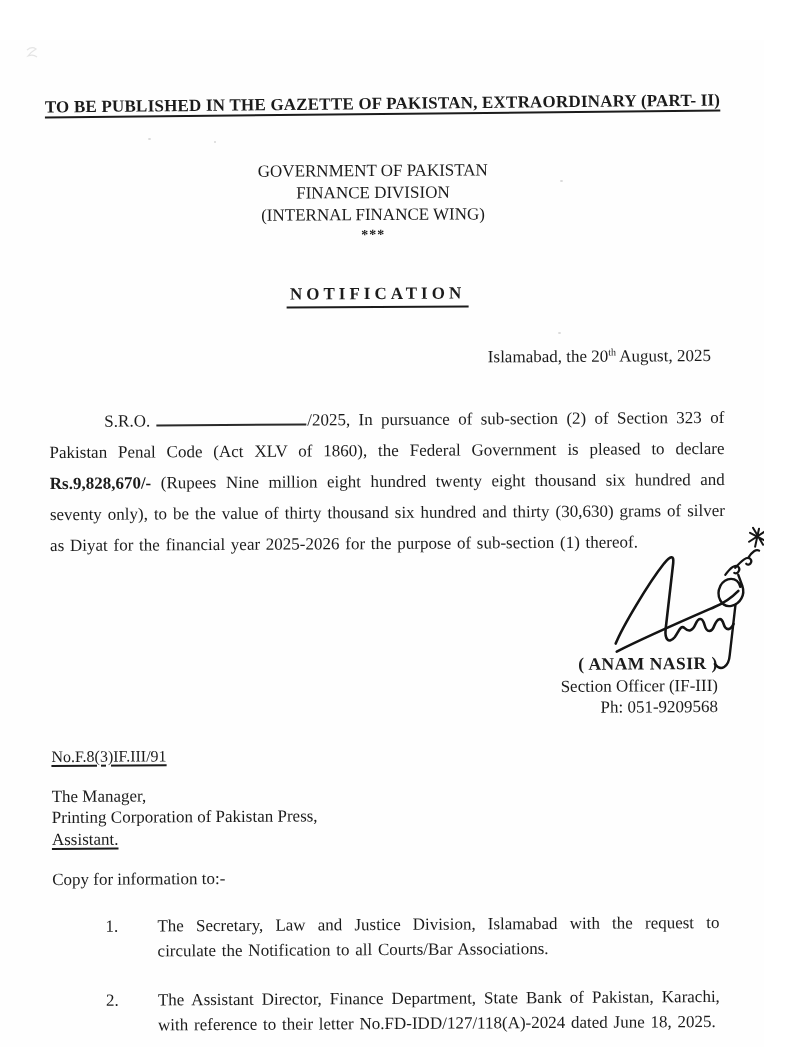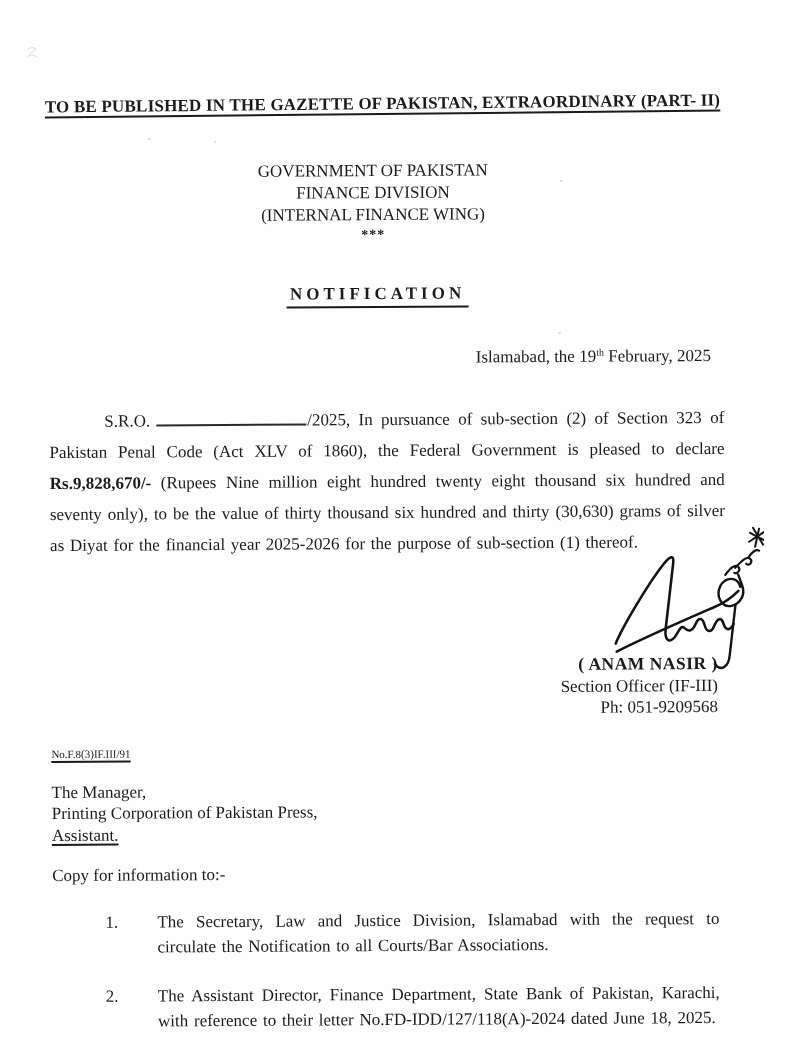--- a/index.html
+++ b/index.html
@@ -118,21 +118,21 @@
     top: -130px;
     width: 185px;
     height: 158px;
     z-index: 2;
     pointer-events: none;
   }
 
   
   .ref-no {
     margin: 26px 0 0 47px;
-    font-size: 11px;
+    font-size: 16px;
     display: inline-block;
     text-decoration: underline;
     text-decoration-thickness: 1.5px;
     text-underline-offset: 3px;
   }
   .addressee {
     margin: 20px 0 0 47px;
     font-size: 17px;
     line-height: 21.5px;
   }
@@ -200,21 +200,21 @@
       <div>GOVERNMENT OF PAKISTAN</div>
       <div>FINANCE DIVISION</div>
       <div>(INTERNAL FINANCE WING)</div>
       <div class="stars">***</div>
     </div>
 
     <div class="notif-wrap">
       <span class="notif-title">NOTIFICATION</span>
     </div>
 
-    <div class="dateline"><span>Islamabad, the 19</span><sup>th</sup><span> February, 2025</span></div>
+    <div class="dateline"><span>Islamabad, the 20</span><sup>th</sup><span> August, 2025</span></div>
 
     <p class="body-para"><span>S.R.O.</span><span class="sro-blank"></span><span>/2025, In pursuance of sub-section (2) of Section 323 of Pakistan Penal Code (Act XLV of 1860), the Federal Government is pleased to declare </span><span class="amount">Rs.9,828,670/-</span><span> (Rupees Nine million eight hundred twenty eight thousand six hundred and seventy only), to be the value of thirty thousand six hundred and thirty (30,630) grams of silver as Diyat for the financial year 2025-2026 for the purpose of sub-section (1) thereof.</span></p>
 
     <div class="sig-block">
       <svg class="signature-svg" viewBox="0 0 185 158">
         <g fill="none" stroke="#141414" stroke-linecap="round" stroke-linejoin="round">
 
           <path d="M171,6 L167,24 M162,10 L177,18 M178,8 L161,19 M165,5 L175,22" stroke-width="2"></path>
 
           <path d="M137,52 C142,45 147,41 150,44 C153,47 149,52 146,50 M147,45 C153,38 159,33 162,36 C165,39 161,44 158,41 M160,35 C164,29 168,26 171,28" stroke-width="2.2"></path>

